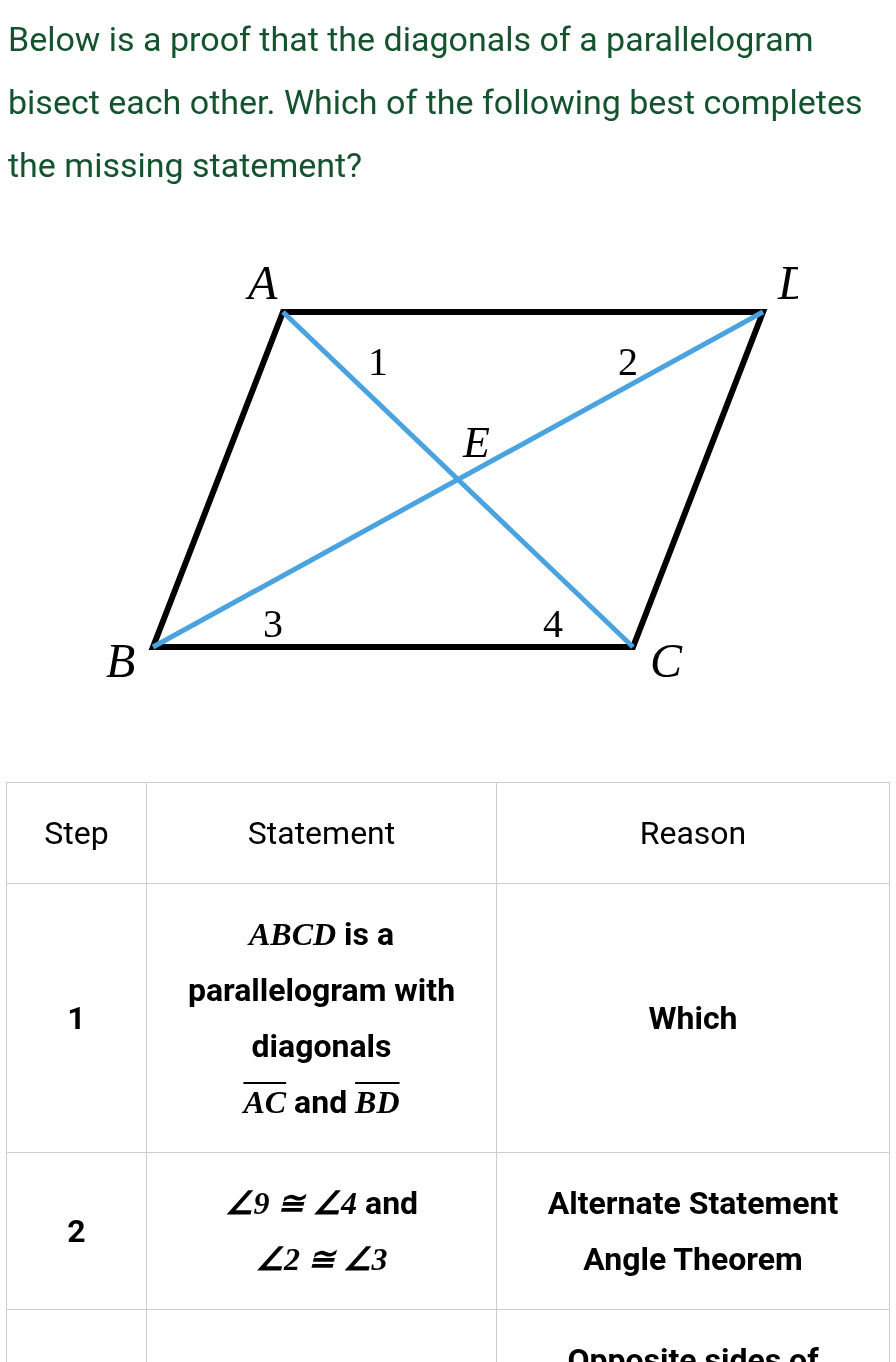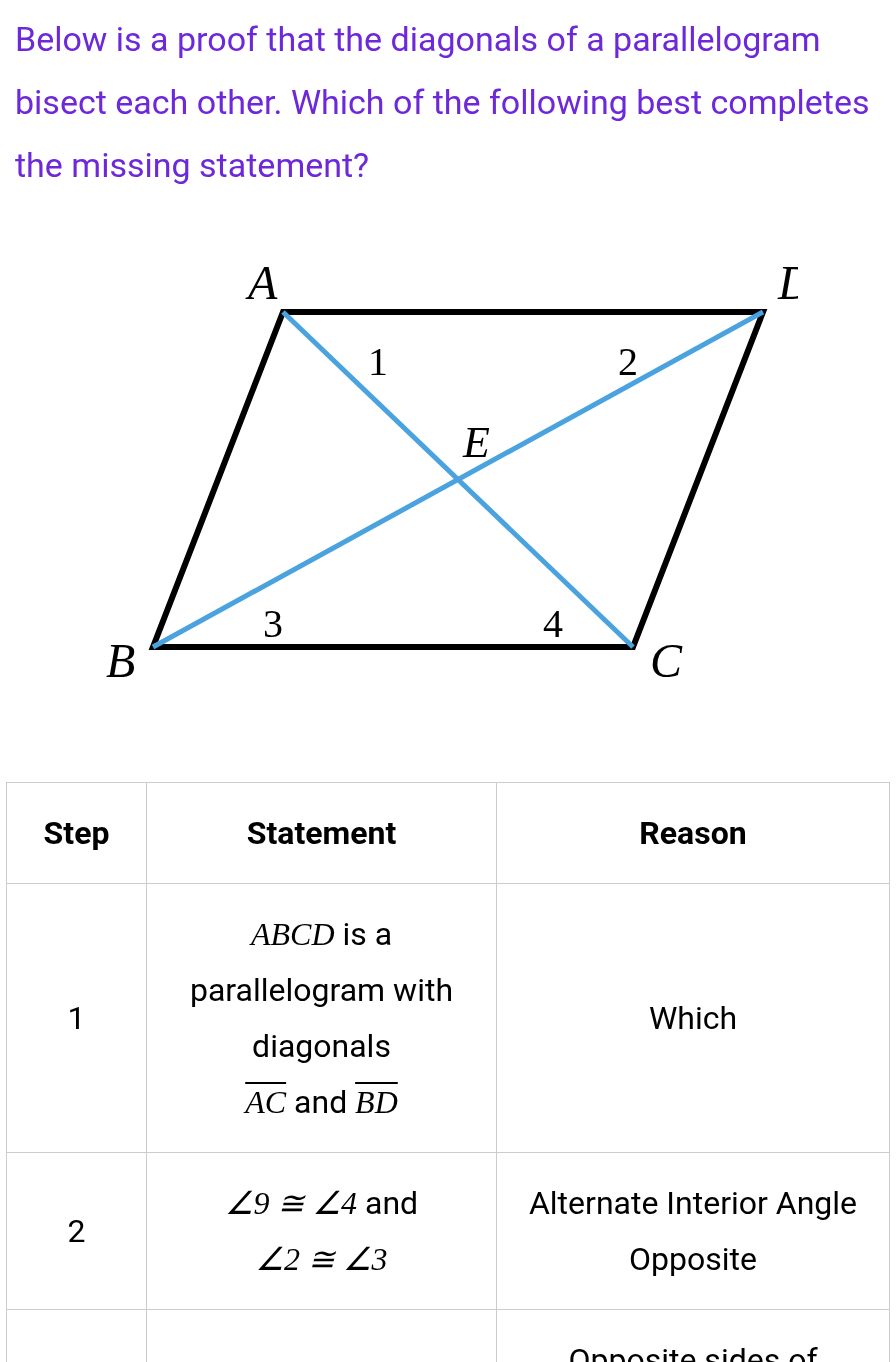--- a/index.html
+++ b/index.html
@@ -9,24 +9,24 @@
     }
     body {
       font-family: -apple-system, BlinkMacSystemFont, 'Segoe UI', Roboto, sans-serif;
       font-size: 32px;
       color: #000;
       background: #fff;
       padding: 0;
       width: 896px;
     }
     .question-text {
-      padding: 8px 6px 0 15px;
+      padding: 8px 6px 0 8px;
       line-height: 1.85;
       font-size: 34px;
-      color: #6d28d9;
+      color: #14532d;
     }
     .diagram-container {
       padding: 50px 0 95px 0;
       display: flex;
       justify-content: center;
     }
     .diagram {
       width: 700px;
       height: 440px;
     }
@@ -34,26 +34,26 @@
       width: calc(100% - 12px);
       margin: 0 6px;
       border-collapse: collapse;
       border: 1px solid #ccc;
     }
     .proof-table th, .proof-table td {
       border: 1px solid #ccc;
       padding: 22px 10px;
       text-align: center;
       font-size: 32px;
-      font-weight: normal;
+      font-weight: bold;
       line-height: 1.75;
       vertical-align: middle;
     }
     .proof-table th {
-      font-weight: bold;
+      font-weight: normal;
     }
     .col-step {
       width: 140px;
     }
     .col-statement {
       width: 350px;
       margin-left: 24px;
     }
     .col-reason {
       width: auto;
@@ -118,21 +118,21 @@
         <span class="math-italic overline">AC</span><span> and </span><span class="math-italic overline">BD</span>
       </td>
       <td>Which</td>
     </tr>
     <tr>
       <td>2</td>
       <td>
         <span class="math-italic">∠9 ≅ ∠4</span><span> and </span><br>
         <span class="math-italic">∠2 ≅ ∠3</span>
       </td>
-      <td>Alternate Interior Angle Opposite</td>
+      <td>Alternate Statement Angle Theorem</td>
     </tr>
     <tr class="partial-row" style="border-bottom:none;">
       <td style="border-bottom:none;"></td>
       <td style="border-bottom:none;"></td>
       <td style="border-bottom:none;">Opposite sides of</td>
     </tr>
   </tbody>
 </table>
 
 </body></html>

